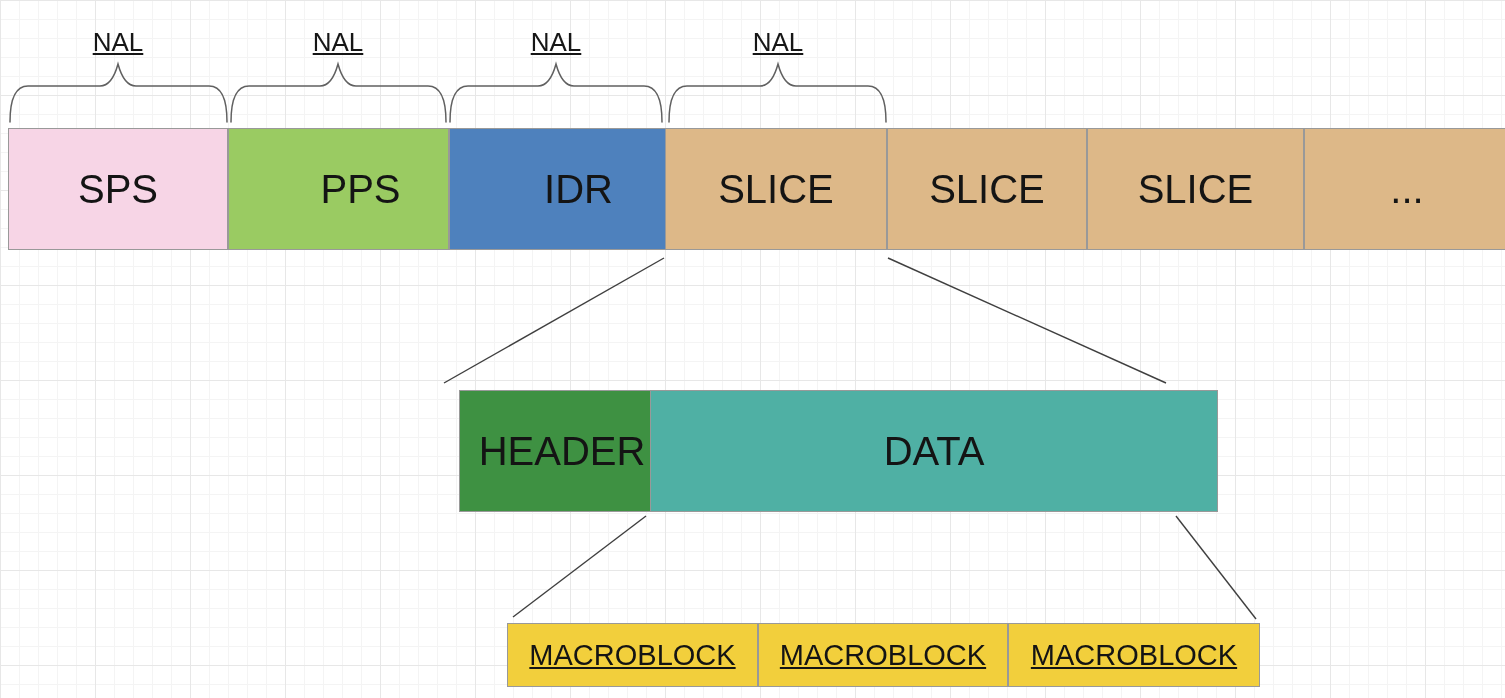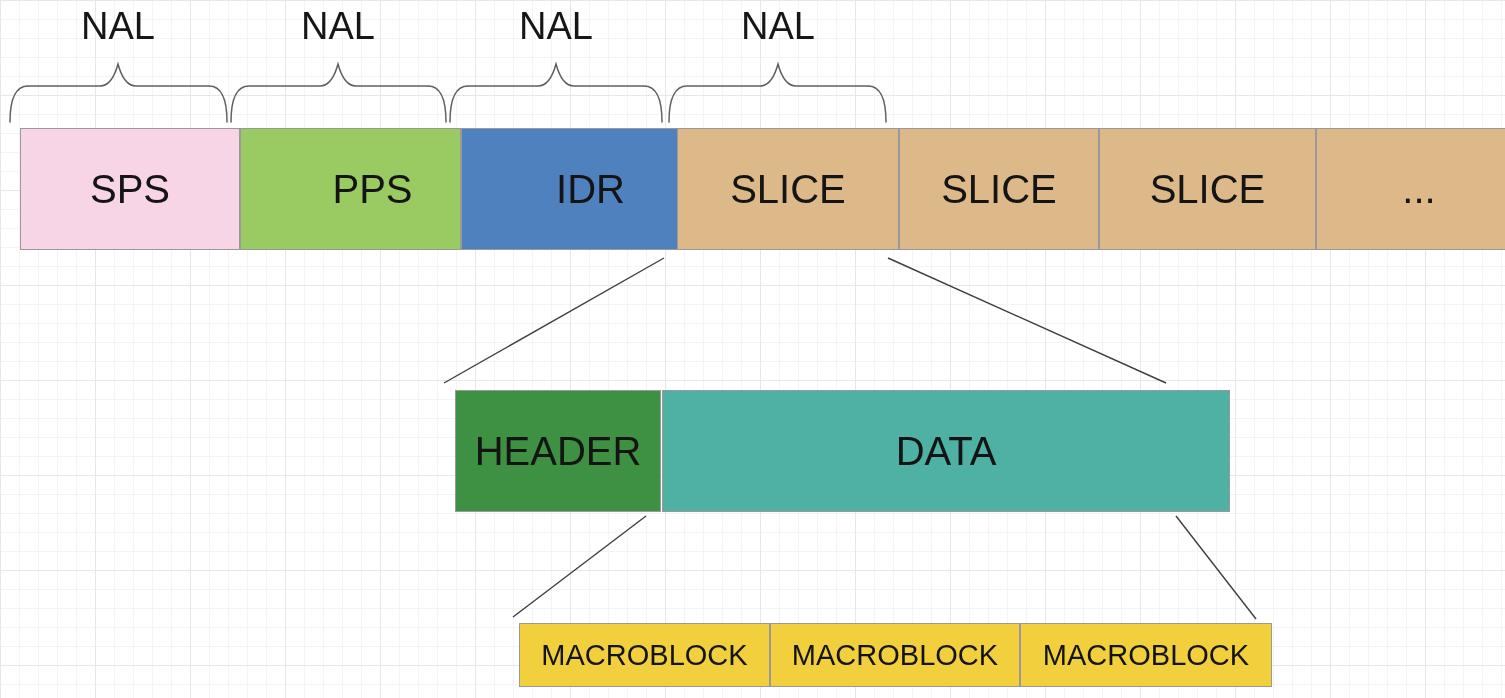--- a/index.html
+++ b/index.html
@@ -38,46 +38,46 @@
     stroke-linecap: round;
   }
 
   .conn {
     stroke: #3f3f3f;
     stroke-width: 1.4;
   }
 
   .nal-label {
     position: absolute;
-    top: 4px;
+    top: 20px;
     width: 120px;
     height: 44px;
     display: flex;
     align-items: center;
     justify-content: center;
-    font-size: 38px;
+    font-size: 26px;
     color: #161616;
     white-space: nowrap;
+    text-decoration: underline;
   }
 
   .block {
     position: absolute;
     box-sizing: border-box;
     border: 1px solid #999999;
     display: flex;
     align-items: center;
     justify-content: center;
     color: #141414;
     white-space: nowrap;
-    margin-left: 12px;
   }
 
   .row-top    { top: 128px; height: 122px; font-size: 40px; }
   .row-mid    { top: 390px; height: 122px; font-size: 40px; }
-  .row-bottom { top: 623px; height: 64px;  font-size: 29px; }
+  .row-bottom { top: 623px; height: 64px;  font-size: 29px; text-decoration: underline; }
 
   .watermark {
     position: absolute;
     left: 958px;
     top: 612px;
     font-size: 43px;
     letter-spacing: 1px;
     color: #ffffff;
     text-shadow: 2px 3px 2px #9e9e9e, 0 0 1px #b5b5b5;
     white-space: nowrap;
@@ -107,21 +107,21 @@
   <div class="nal-label" style="left:718px">NAL</div>
 
   <div class="block row-top" style="left: 8px; width: 220px; background-color: rgb(247, 213, 230);">SPS</div>
   <div class="block row-top" style="left: 228px; width: 221px; background-color: rgb(154, 203, 98); padding-left: 44px;">PPS</div>
   <div class="block row-top" style="left: 449px; width: 259px; background-color: rgb(78, 129, 189);">IDR</div>
   <div class="block row-top" style="left: 665px; width: 222px; background-color: rgb(221, 184, 136);">SLICE</div>
   <div class="block row-top" style="left: 887px; width: 200px; background-color: rgb(221, 184, 136);">SLICE</div>
   <div class="block row-top" style="left: 1087px; width: 217px; background-color: rgb(221, 184, 136);">SLICE</div>
   <div class="block row-top" style="left: 1304px; width: 206px; background-color: rgb(221, 184, 136);">...</div>
 
-  <div class="block row-mid" style="left: 443px; width: 206px; background-color: rgb(62, 145, 66);">HEADER</div>
+  <div class="block row-mid" style="left: 459px; width: 206px; background-color: rgb(62, 145, 66);">HEADER</div>
   <div class="block row-mid" style="left: 650px; width: 568px; background-color: rgb(79, 176, 164);">DATA</div>
 
   <div class="block row-bottom" style="left: 507px; width: 251px; background-color: rgb(242, 207, 60);">MACROBLOCK</div>
   <div class="block row-bottom" style="left: 758px; width: 250px; background-color: rgb(242, 207, 60);">MACROBLOCK</div>
   <div class="block row-bottom" style="left: 1008px; width: 252px; background-color: rgb(242, 207, 60);">MACROBLOCK</div>
 
 
 </div>
 
 </body></html>

